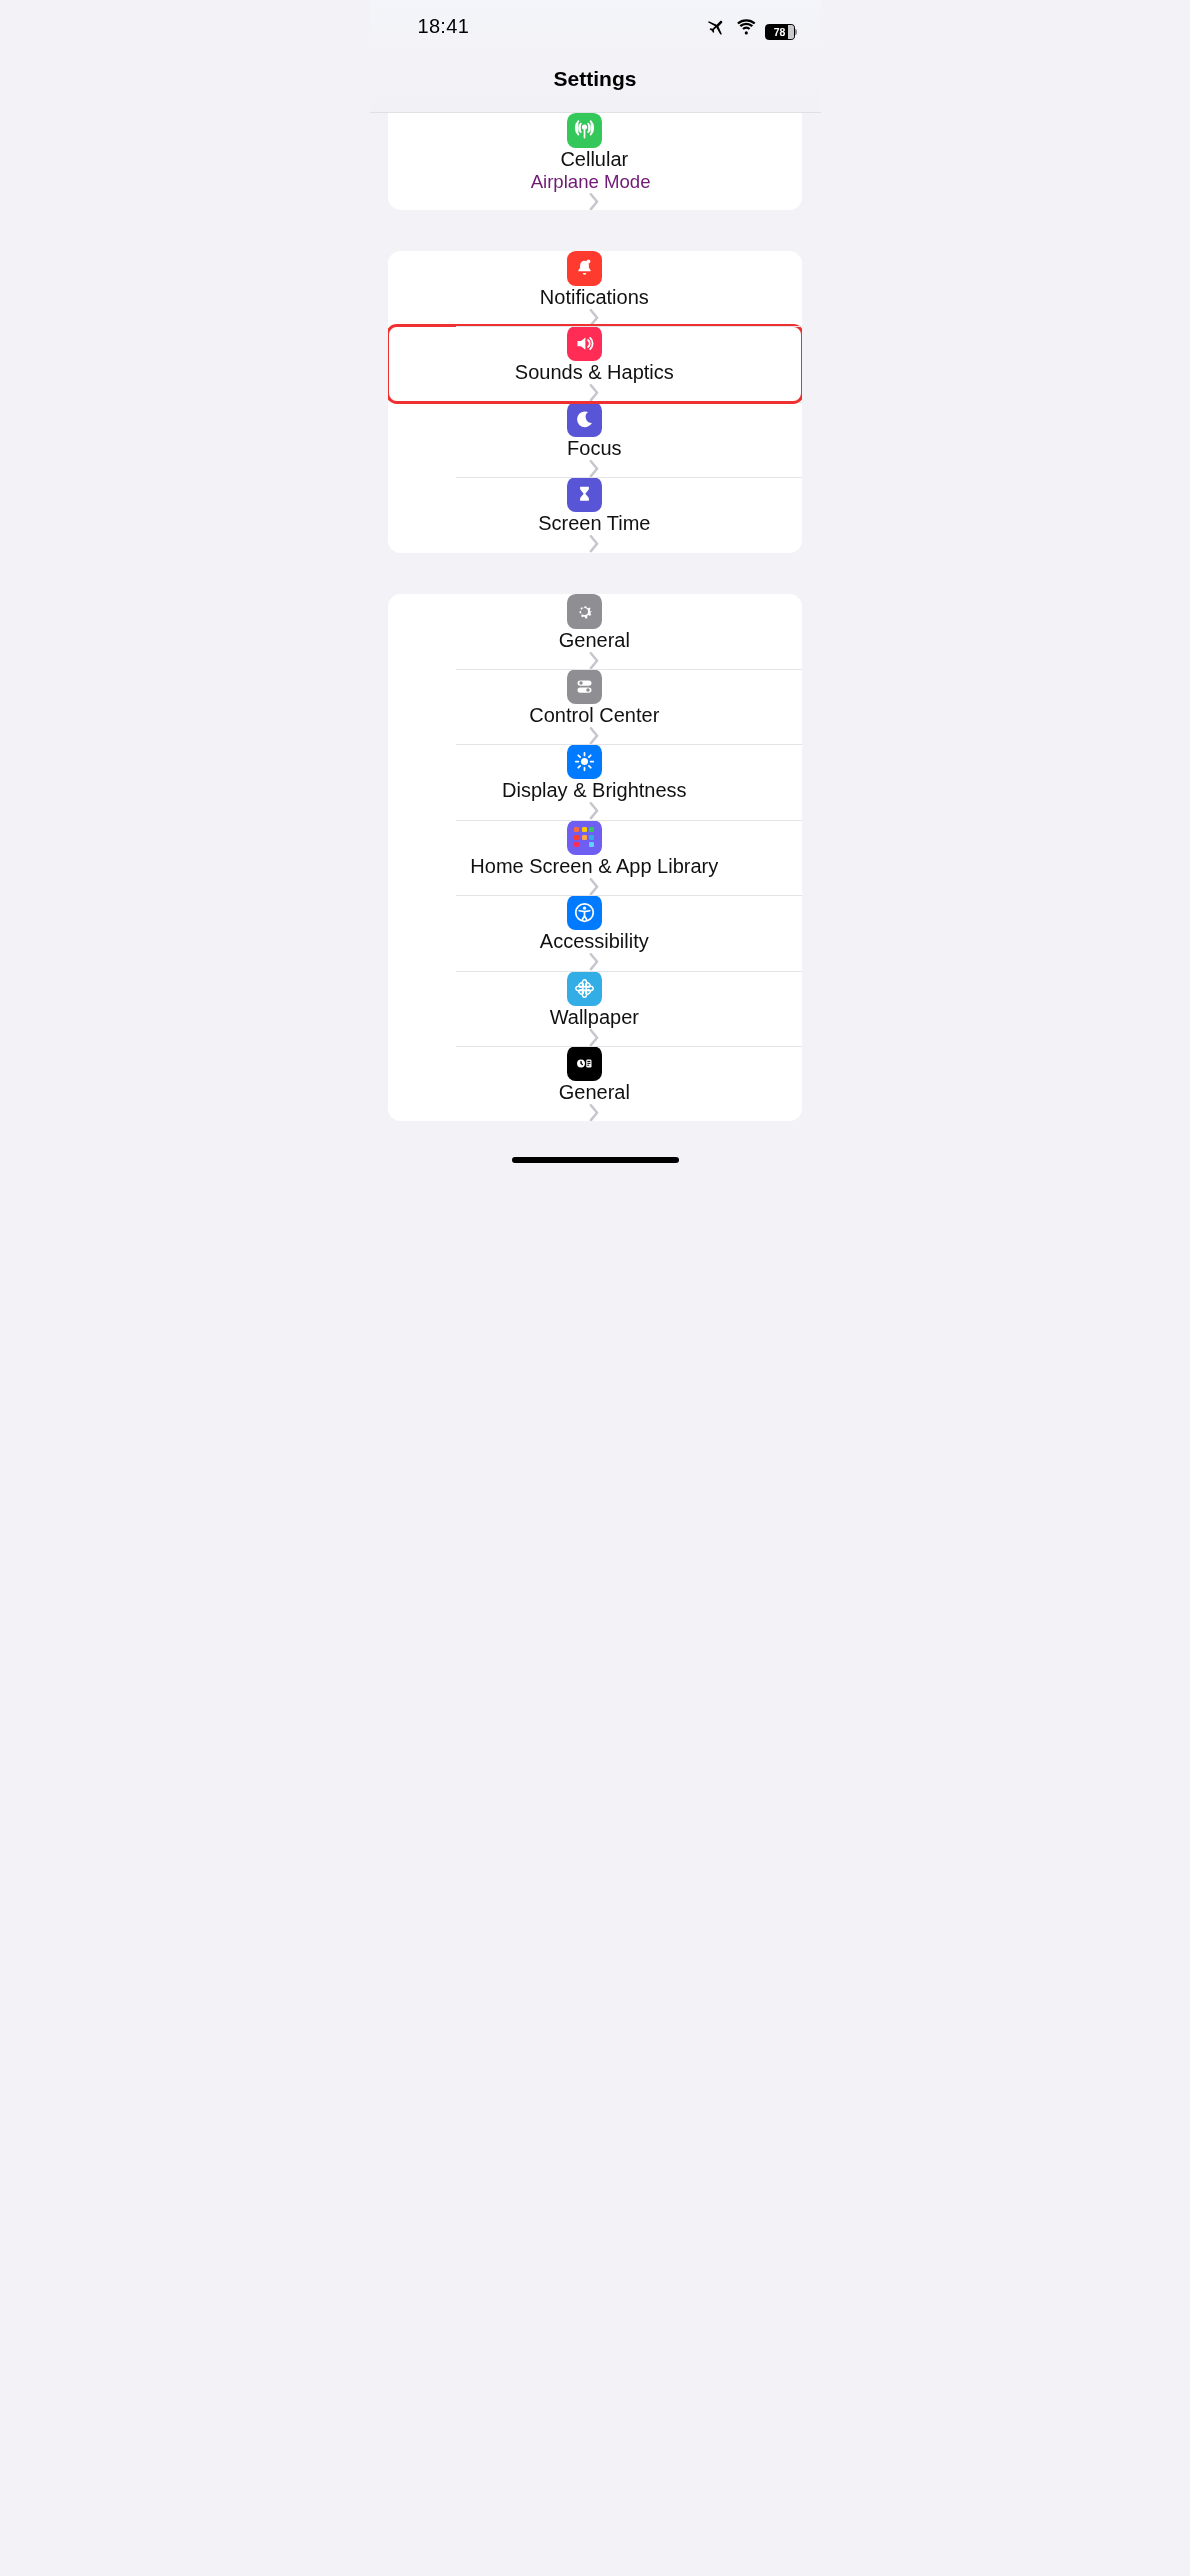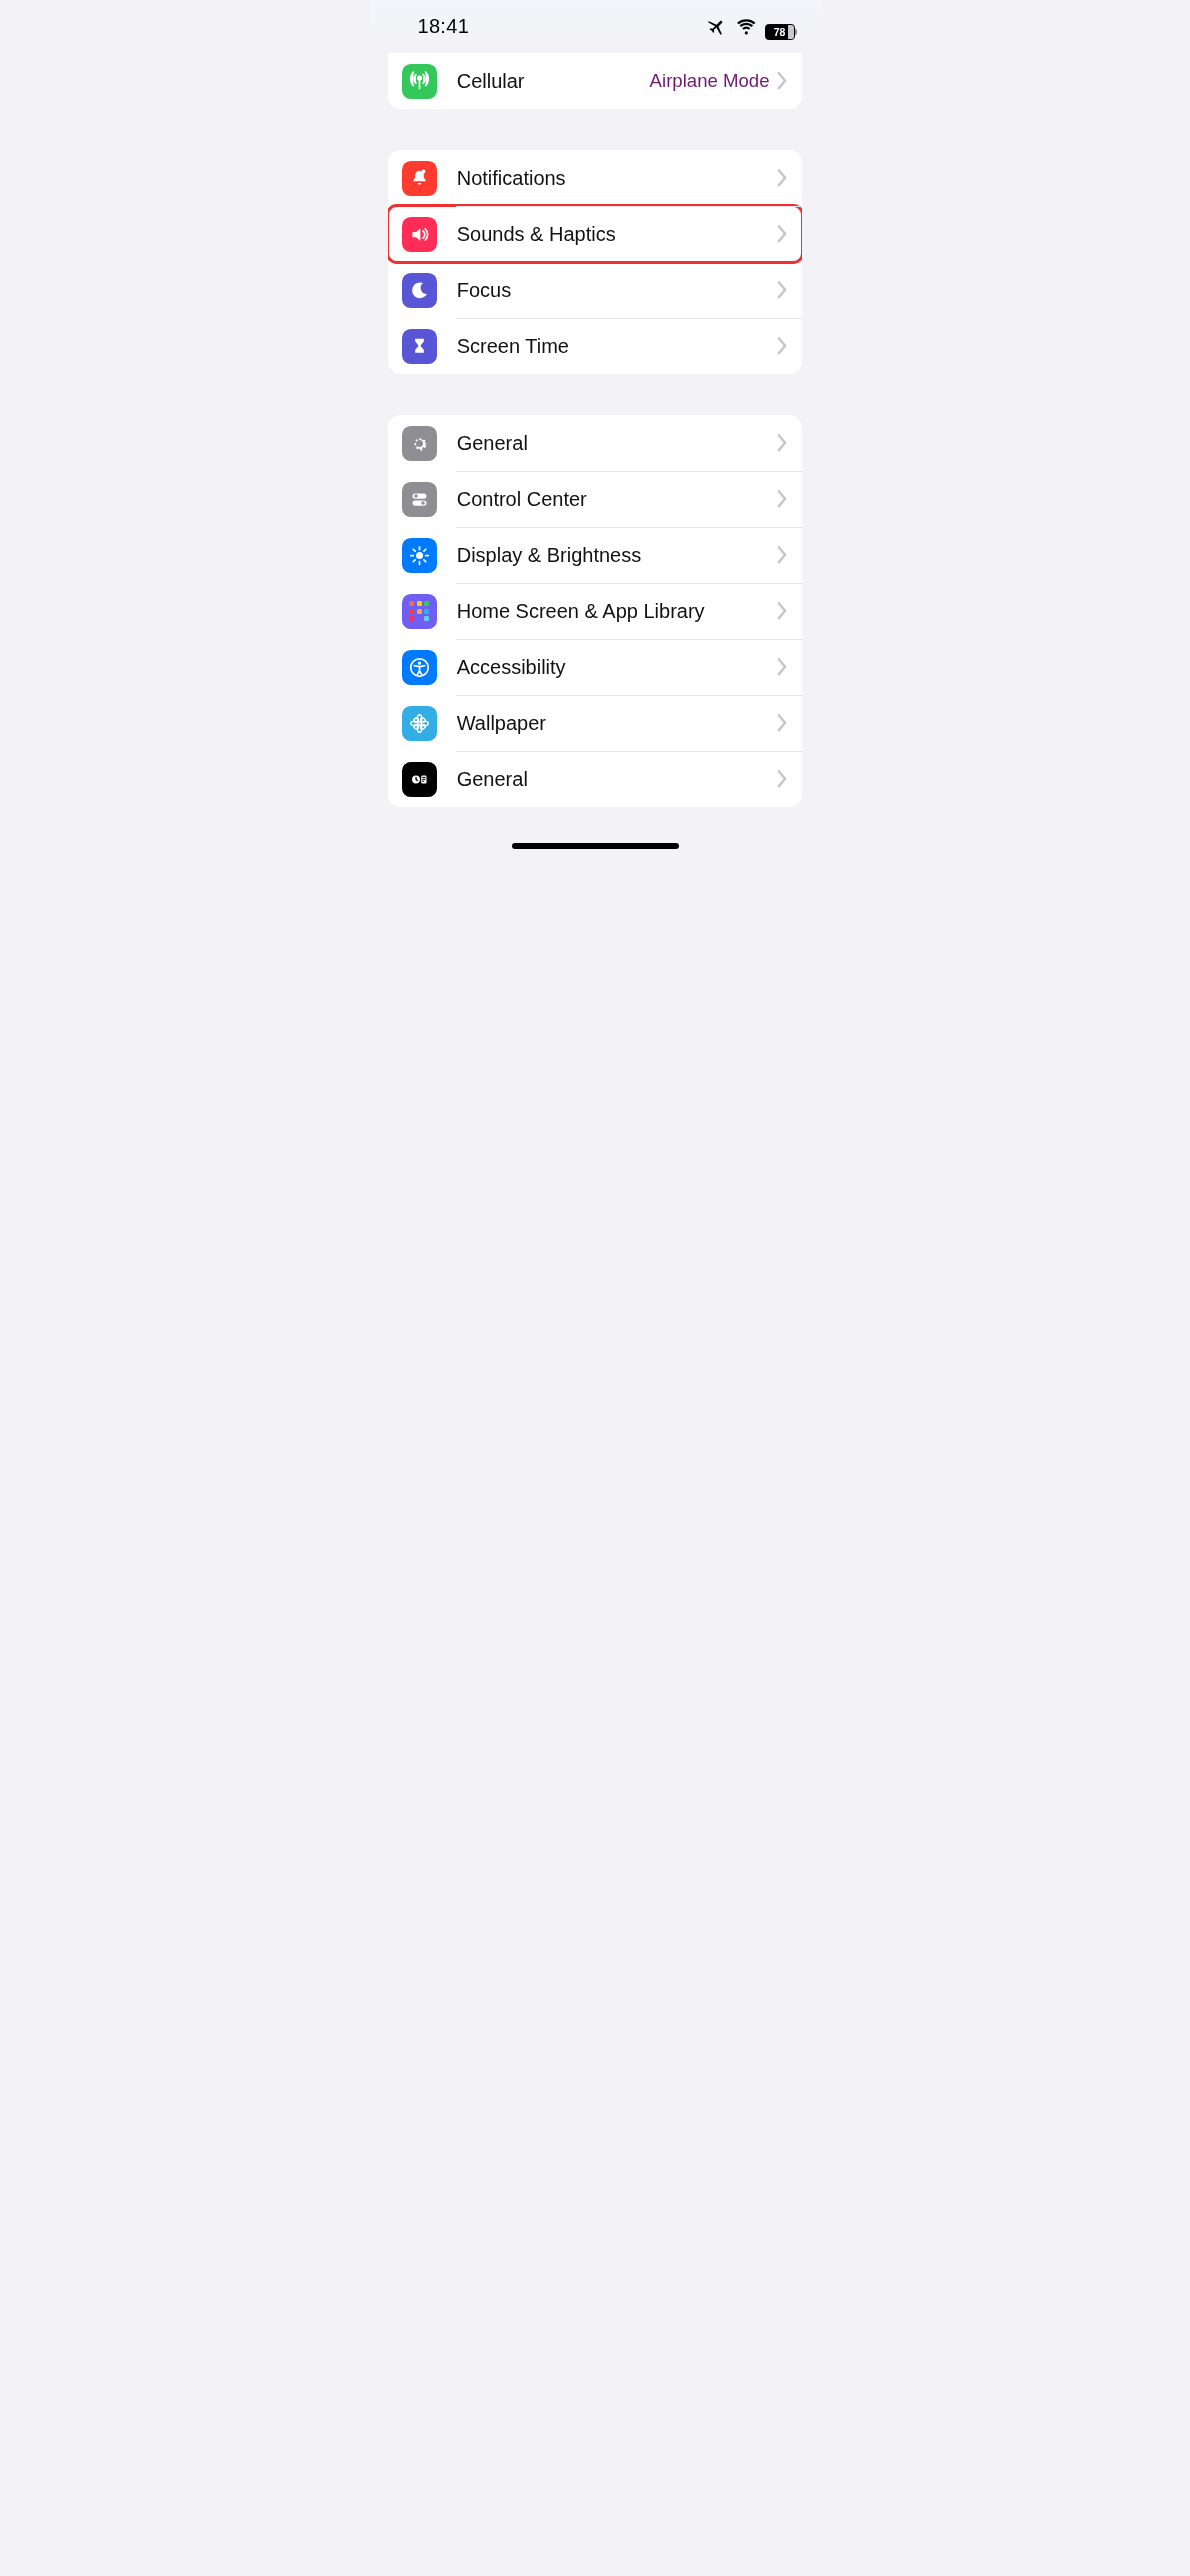--- a/index.html
+++ b/index.html
@@ -90,20 +90,21 @@
     margin-top: 41px;
     overflow:hidden;
   }
   .group.first { margin-top: 0; border-top-left-radius:0; border-top-right-radius:0;}
   .row {
     display:flex;
     align-items:center;
     min-height: 56px;
     padding: 0 15px 0 13.6px;
     position:relative;
+    flex-direction:column;
   }
   .row + .row::before{
     content:"";
     position:absolute; left:68px; right:0; top:0;
     height:0.6px;
     background:#e3e3e8;
   }
   .icon-tile{
     width:35px; height:35px;
     border-radius:8.7px;
@@ -184,20 +185,23 @@
       </span>
       <span class="battery">
         <span class="battery-body">
           <span class="battery-shell"></span>
           <span class="battery-text">78</span>
         </span>
       </span>
     </div>
   </div>
 
+  <div class="nav-header">
+    <div class="nav-title">Settings</div>
+  </div>
 
   <div class="scroll" id="groups-container">
       <div class="group first">
         <div class="row">
           <div class="icon-tile bg-green">
             <svg viewBox="0 0 24 24">
               <use href="#antenna-icon"></use>
             </svg>
           </div>
           <div class="row-label">Cellular</div>

